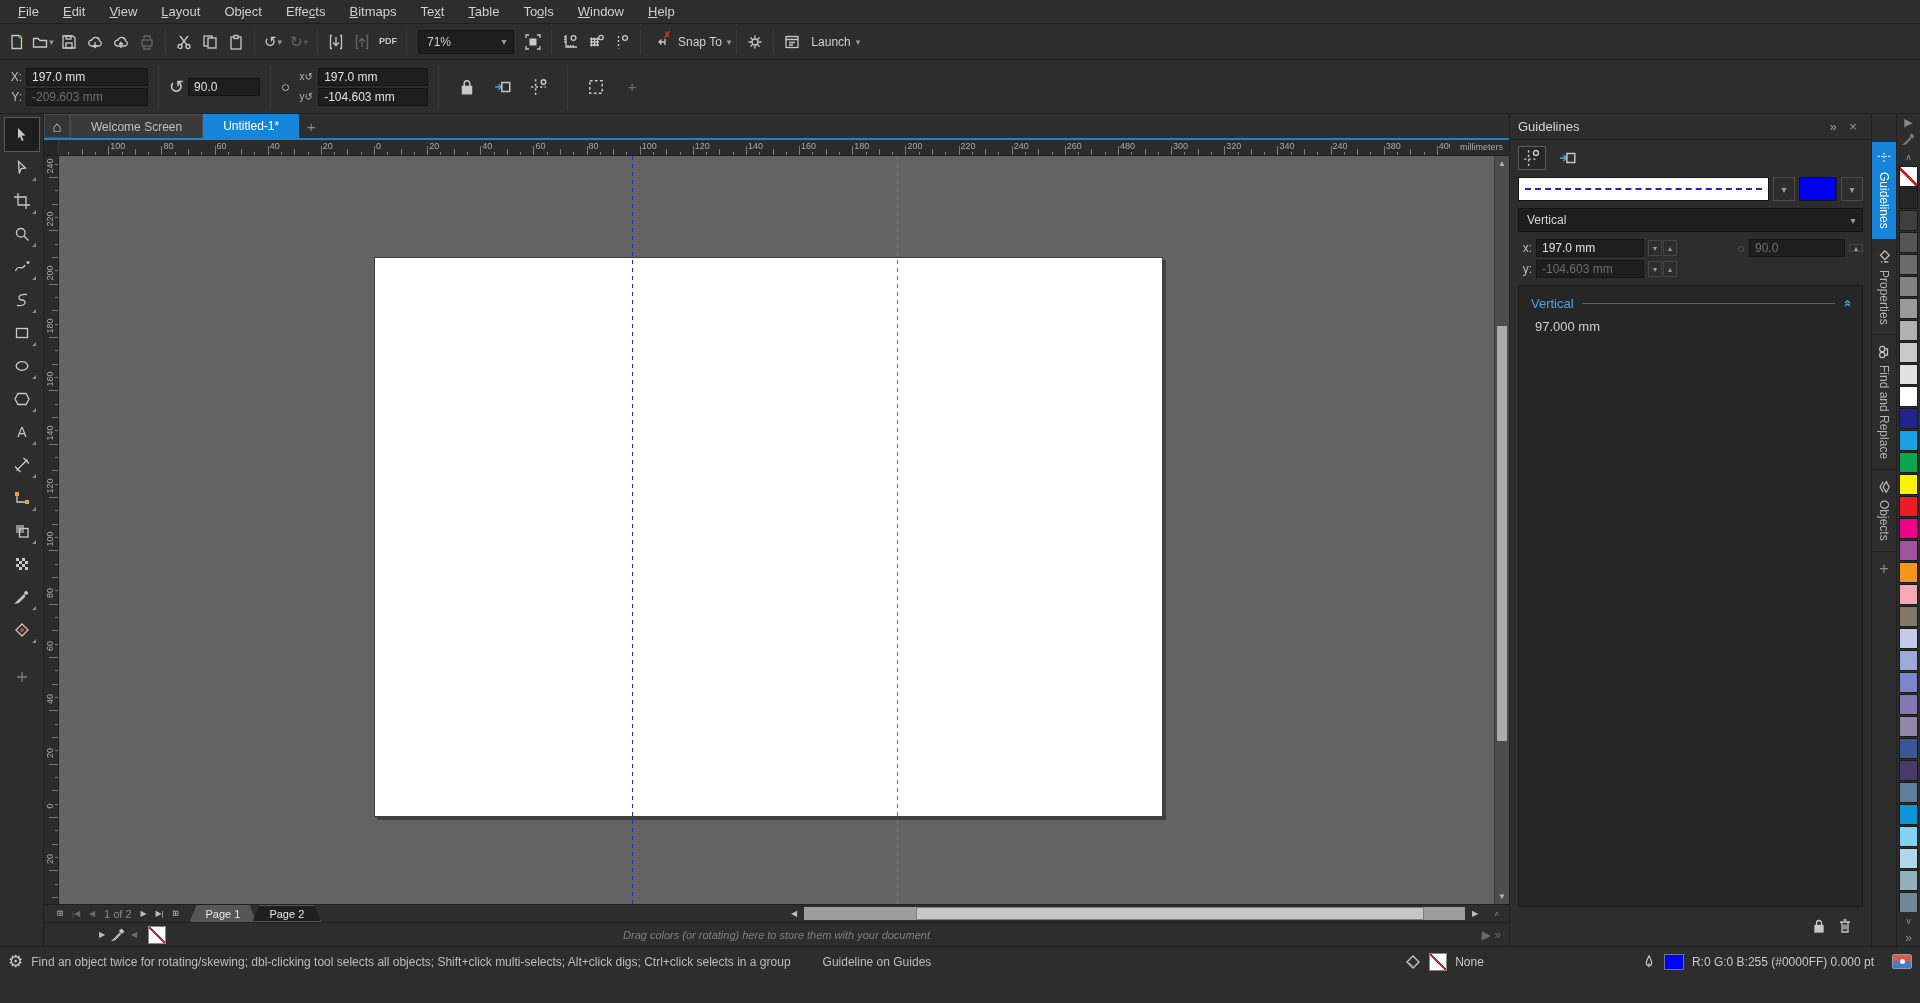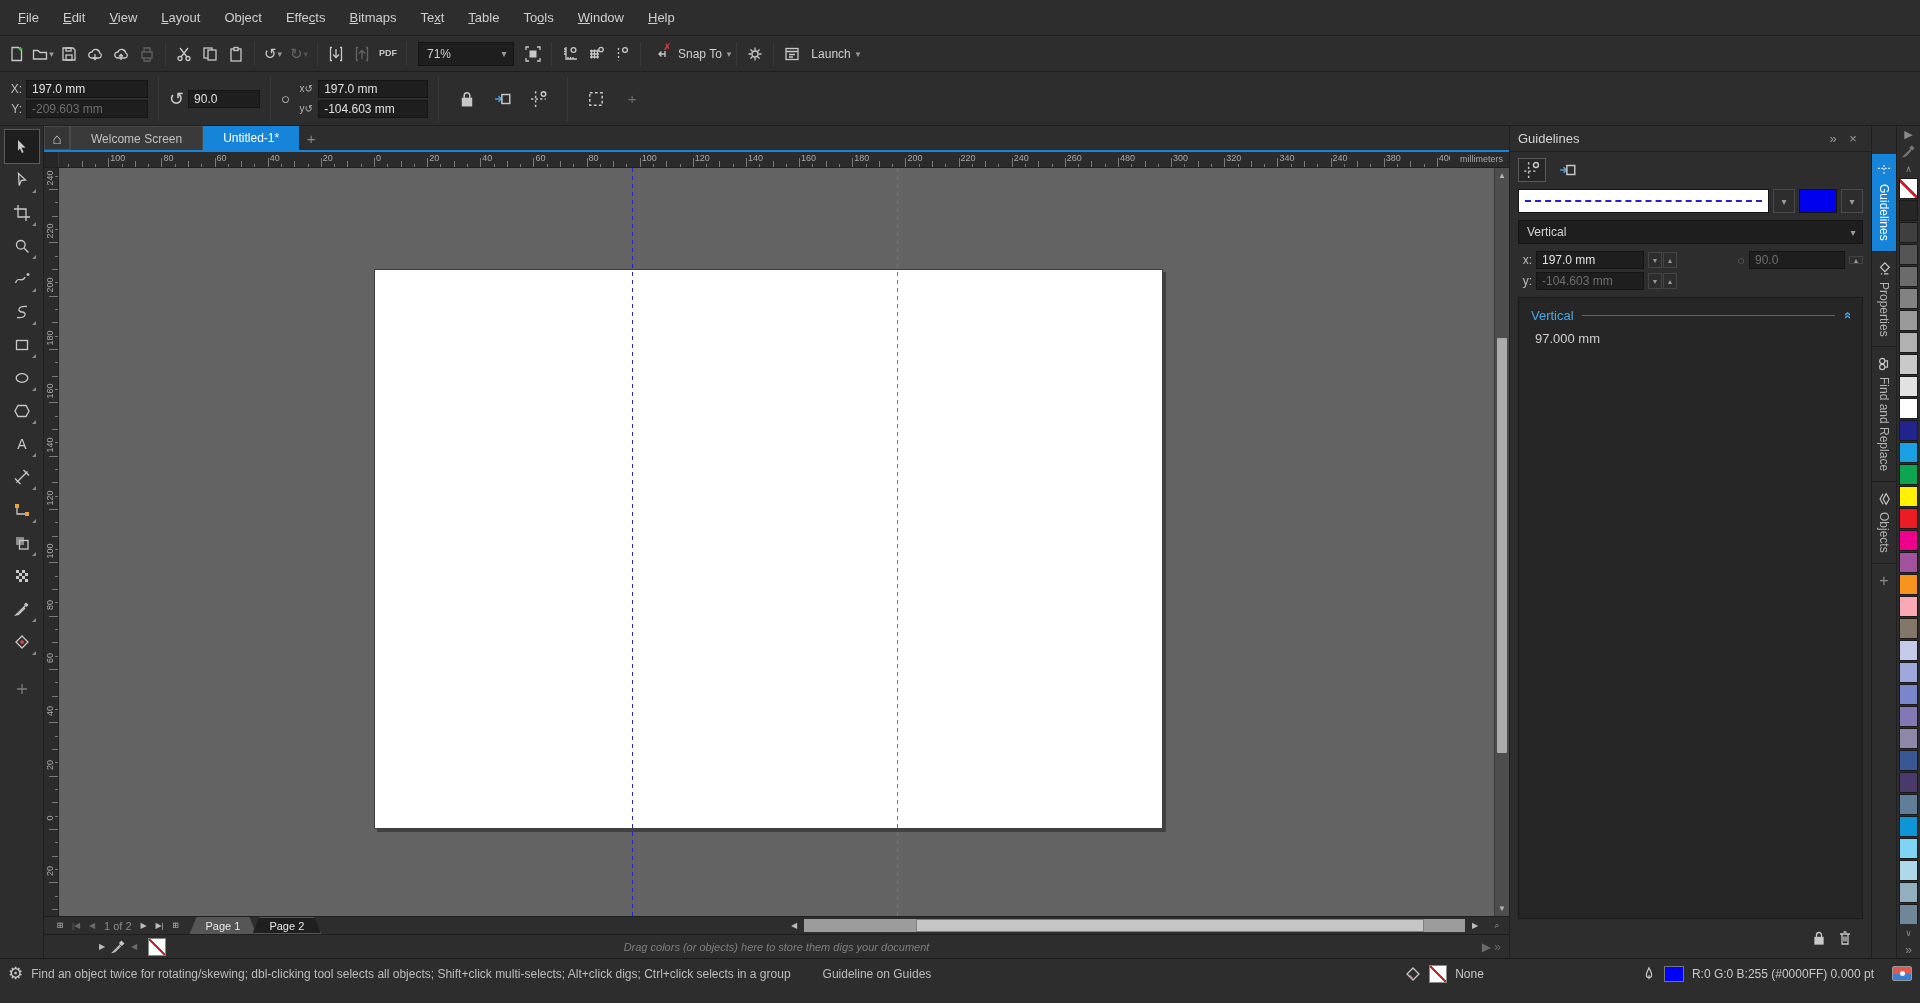--- a/index.html
+++ b/index.html
@@ -1,21 +1,21 @@
 <!DOCTYPE html>
 <html><head>
 <meta charset="utf-8">
 <style>
   * { box-sizing: border-box; margin: 0; padding: 0; }
   html,body { width:1920px; height:1003px; overflow:hidden; background:#2d2d2d;
     font-family:"Liberation Sans", sans-serif; color:#c8c8c8; font-size:12px; }
   .row { display:flex; align-items:center; }
 
   
-  #menubar { height:36px; background:#2d2d2d; border-bottom:1px solid #1f1f1f; display:flex; align-items:center; padding-left:6px; }
+  #menubar { height:24px; background:#2d2d2d; border-bottom:1px solid #1f1f1f; display:flex; align-items:center; padding-left:6px; }
   .menu-item { padding:3px 12px; color:#cfcfcf; font-size:13px; cursor:default; }
   .menu-item u { text-decoration:underline; }
 
   
   #toolbar { height:36px; background:#2d2d2d; border-bottom:1px solid #1f1f1f; display:flex; align-items:center; padding:0 4px; }
   .tbtn { width:26px; height:26px; display:flex; align-items:center; justify-content:center; position:relative; color:#c8c8c8; }
   .tbtn.dis { opacity:.35; }
   .tsep { width:1px; height:24px; background:#1e1e1e; border-right:1px solid #3a3a3a; margin:0 5px; }
   .dd { font-size:9px; color:#9a9a9a; margin-left:1px; }
   svg.ic { stroke:#c8c8c8; fill:none; stroke-width:1.3; }
@@ -737,21 +737,21 @@
     <div id="docpal">
       <div class="navbtn">▶</div>
       <div class="navbtn">
         <svg class="ic" width="14" height="14" viewBox="0 0 16 16">
             <path d="M11.5 4.5 L5 11 L2.5 13.5 L2 14 L4.5 13.5 L11 7"></path>
             <path d="M12 1.5 l2.5 2.5 -2 2 -2.5 -2.5 z" fill="#c8c8c8"></path>
           </svg>
       </div>
       <div class="navbtn dim">◀</div>
       <div class="none-sw" style="margin-left:6px"></div>
-      <div class="hint">Drag colors (or objects) here to store them digs your document</div>
+      <div class="hint">Drag colors (or rotating) here to store them with your document</div>
       <div class="rarr">▶ »</div>
     </div>
   </div>
 
   <div id="panel">
     <div id="panel-header">
       <span class="title">Guidelines</span>
       <span class="hbtn">»</span>
       <span class="hbtn">×</span>
     </div>

